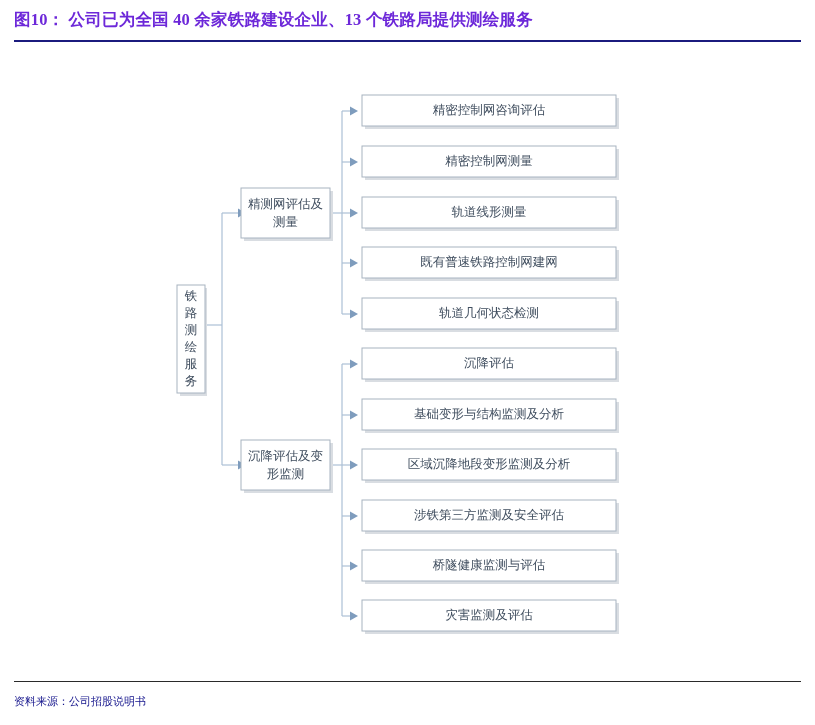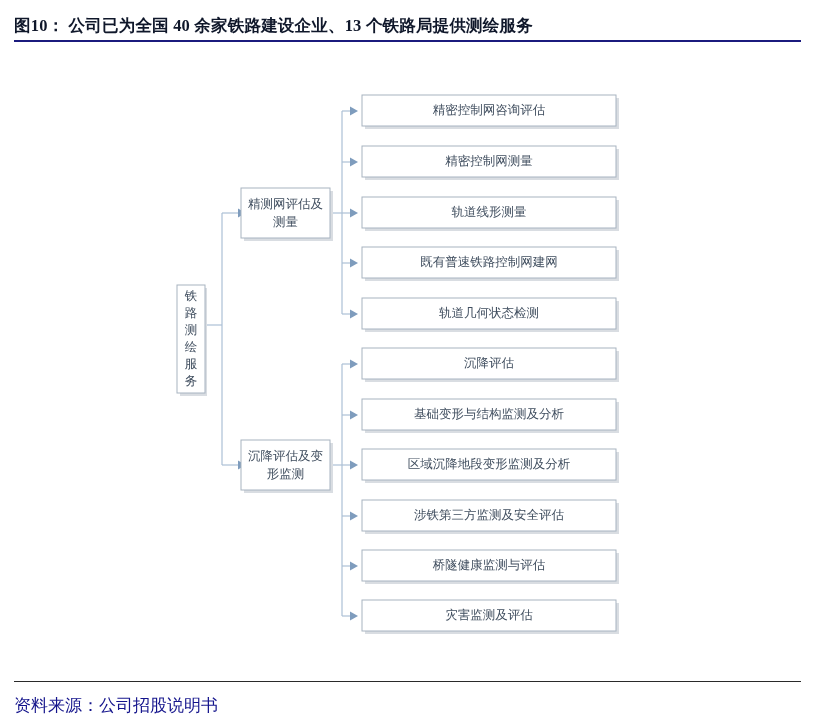--- a/index.html
+++ b/index.html
@@ -22,23 +22,22 @@
   
   .fig-title {
     position: absolute;
     left: 14px;
     top: 9px;
     width: 790px;
     font-family: "Liberation Serif", "DejaVu Serif", serif;
     font-weight: bold;
     font-size: 16.5px;
     letter-spacing: 0.2px;
-    color: #0f172a;
+    color: #6d28d9;
     white-space: nowrap;
-    margin-top: 6px;
   }
   .rule-top {
     position: absolute;
     left: 14px;
     top: 40px;
     width: 787px;
     height: 2px;
     background: #1b1b7e;
   }
   
@@ -48,21 +47,21 @@
     top: 681px;
     width: 787px;
     height: 1px;
     background: #2a2a2a;
   }
   .source-note {
     position: absolute;
     left: 14px;
     top: 694px;
     font-family: "Liberation Serif", "DejaVu Serif", serif;
-    font-size: 17px;
+    font-size: 11px;
     color: #14148c;
     white-space: nowrap;
   }
   
   #diagram {
     position: absolute;
     left: 0;
     top: 48px;
     width: 815px;
     height: 620px;

